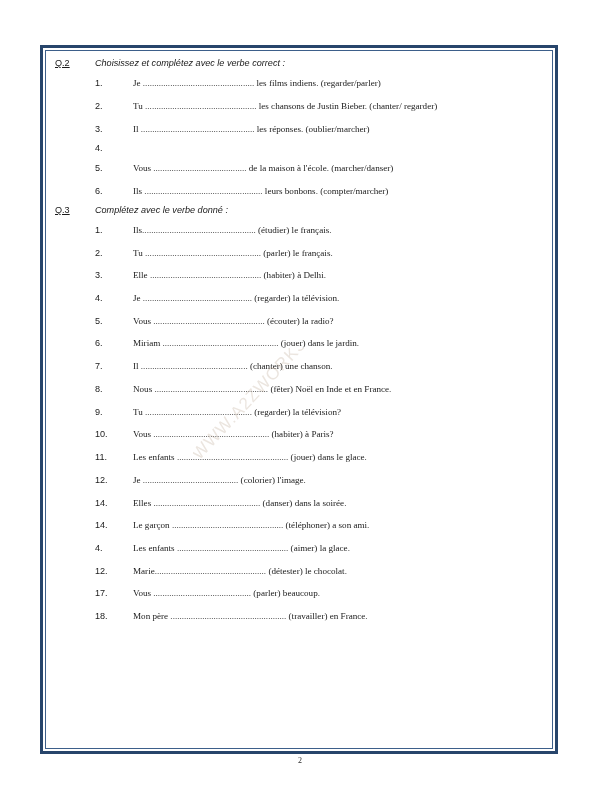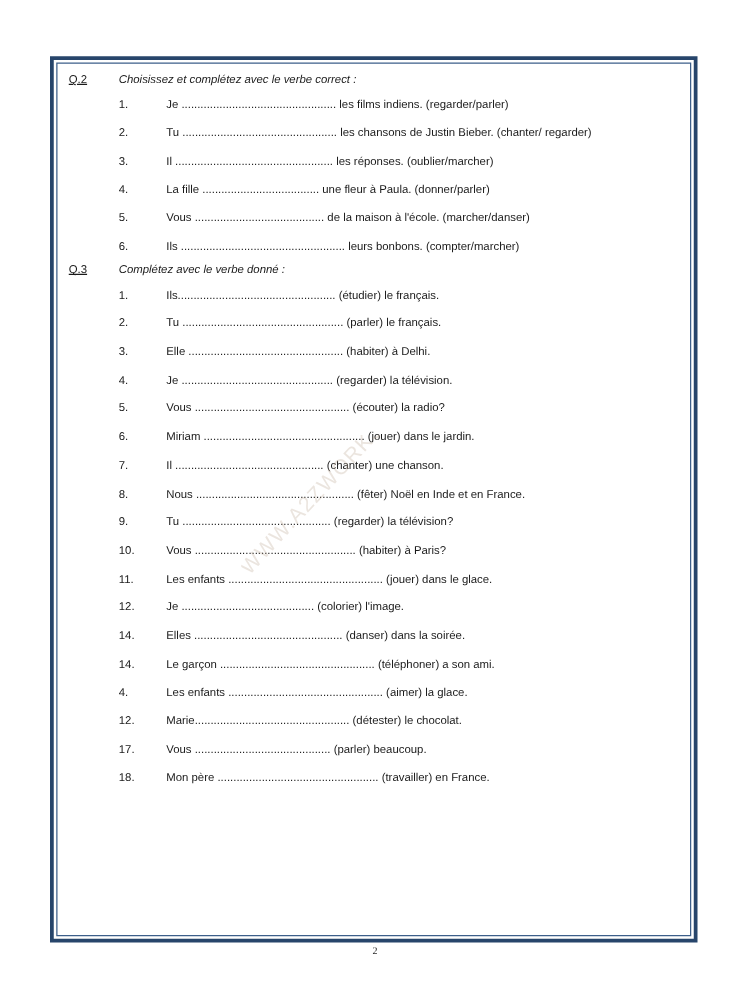--- a/index.html
+++ b/index.html
@@ -116,20 +116,21 @@
     margin-left: 40px;
     font-size: 9.1px;
     color: #1a1a1a;
   }
   .qitem .itext {
     flex: 1 1 auto;
     font-size: 9.1px;
     color: #1a1a1a;
     line-height: 1.62;
     padding-right: 10px;
+    font-family: Liberation Serif, serif;
   }
 
   
   #page-footer {
     position: absolute;
     left: 0;
     top: 756px;
     width: 600px;
     text-align: center;
     font-size: 8px;
@@ -164,21 +165,20 @@
         <div class="qitem">
           <span class="inum">2.</span>
           <span class="itext">Tu ................................................. les chansons de Justin Bieber. (chanter/ regarder)</span>
         </div>
         <div class="qitem">
           <span class="inum">3.</span>
           <span class="itext">Il .................................................. les réponses. (oublier/marcher)</span>
         </div>
         <div class="qitem">
           <span class="inum">4.</span>
-          <span class="itext">La fille ..................................... une fleur à Paula. (donner/parler)</span>
         </div>
         <div class="qitem">
           <span class="inum">5.</span>
           <span class="itext">Vous ......................................... de la maison à l'école. (marcher/danser)</span>
         </div>
         <div class="qitem">
           <span class="inum">6.</span>
           <span class="itext">Ils .................................................... leurs bonbons. (compter/marcher)</span>
         </div>
       </div>

